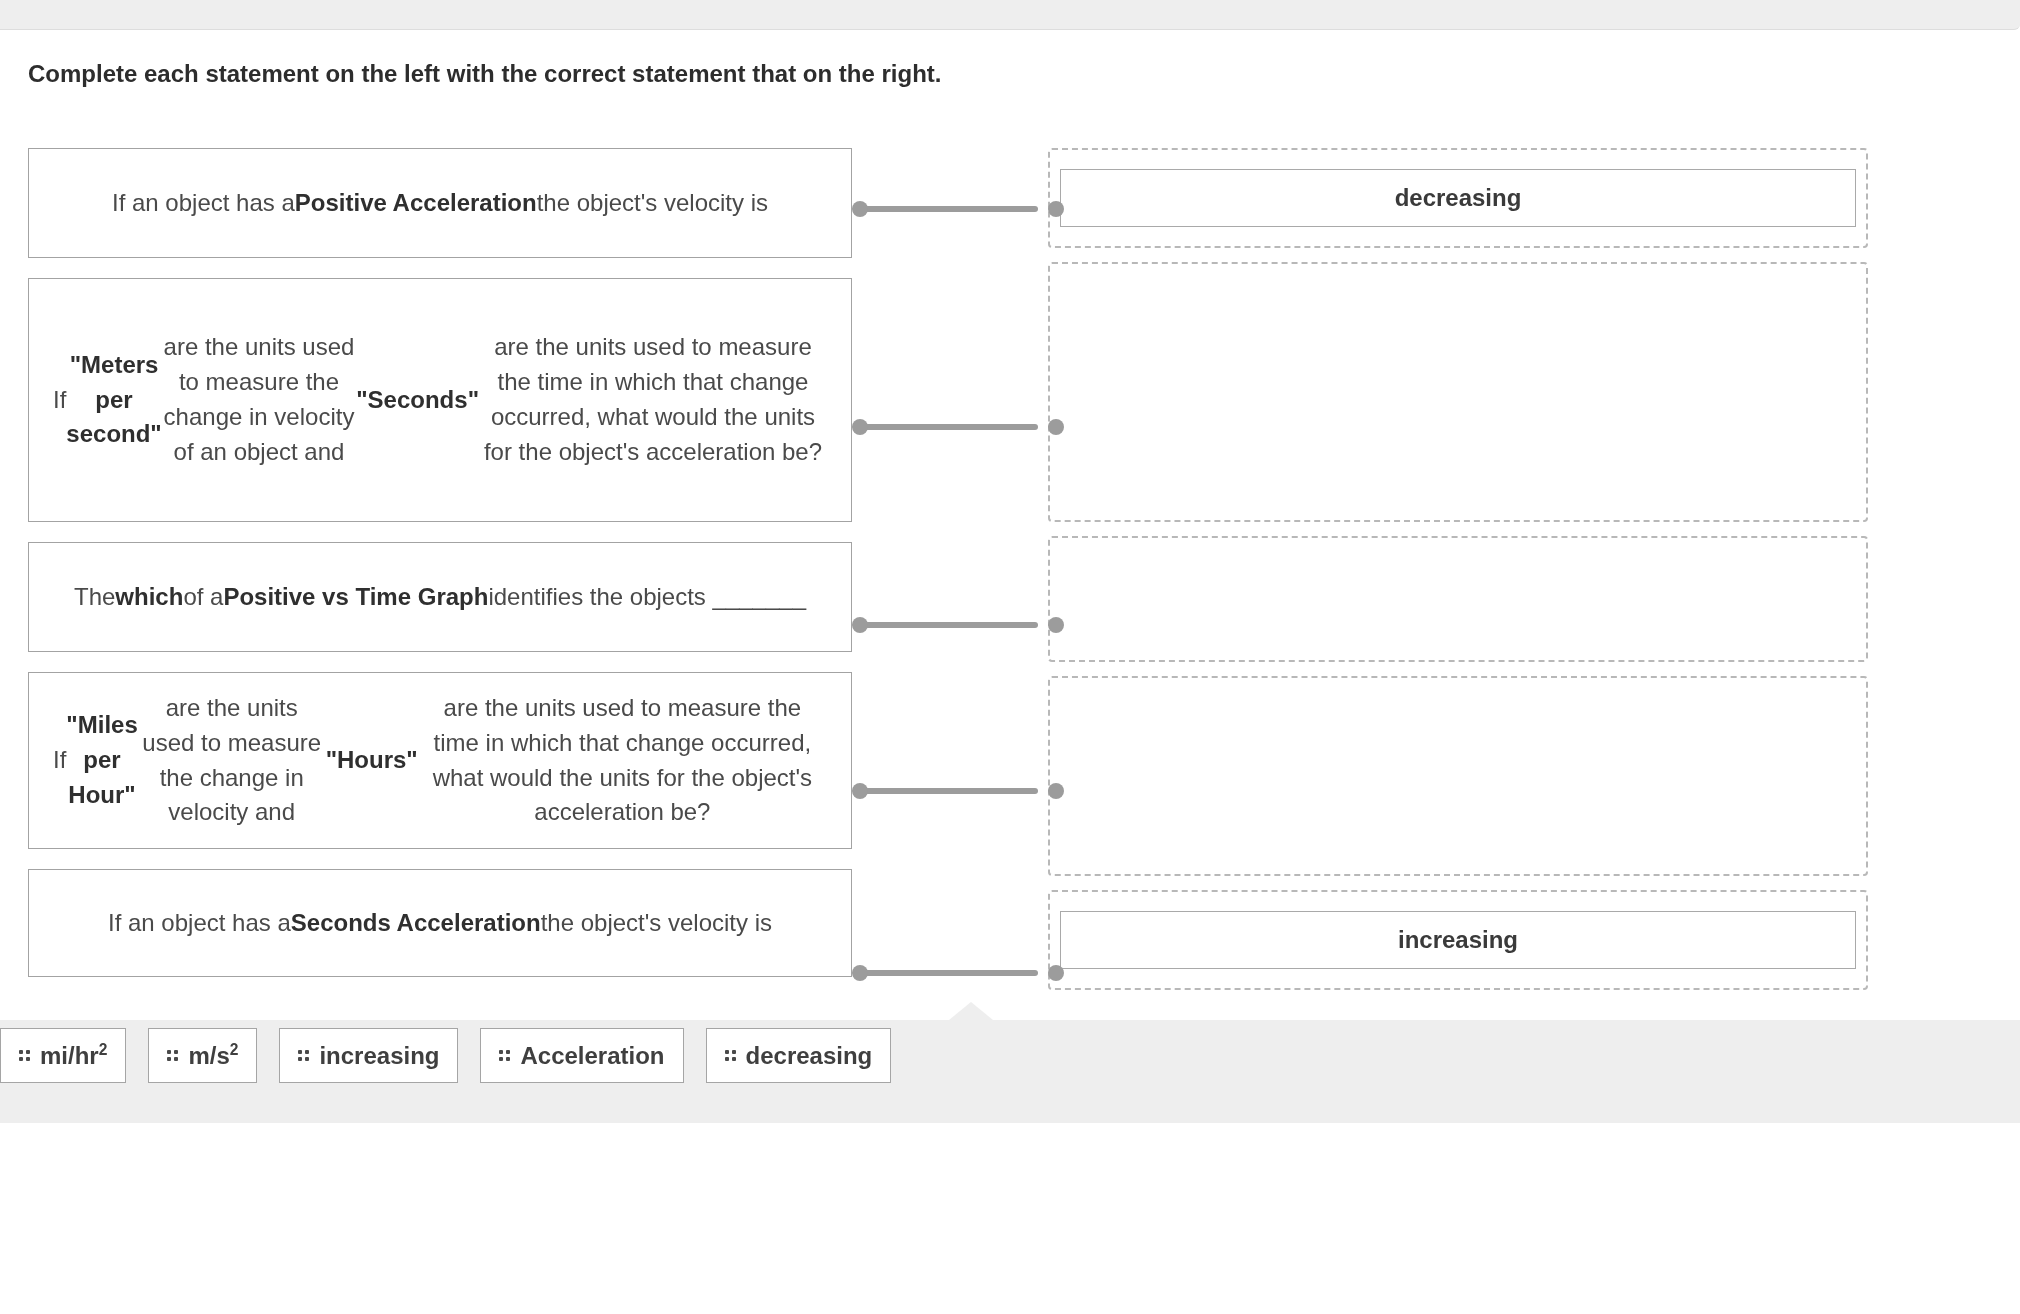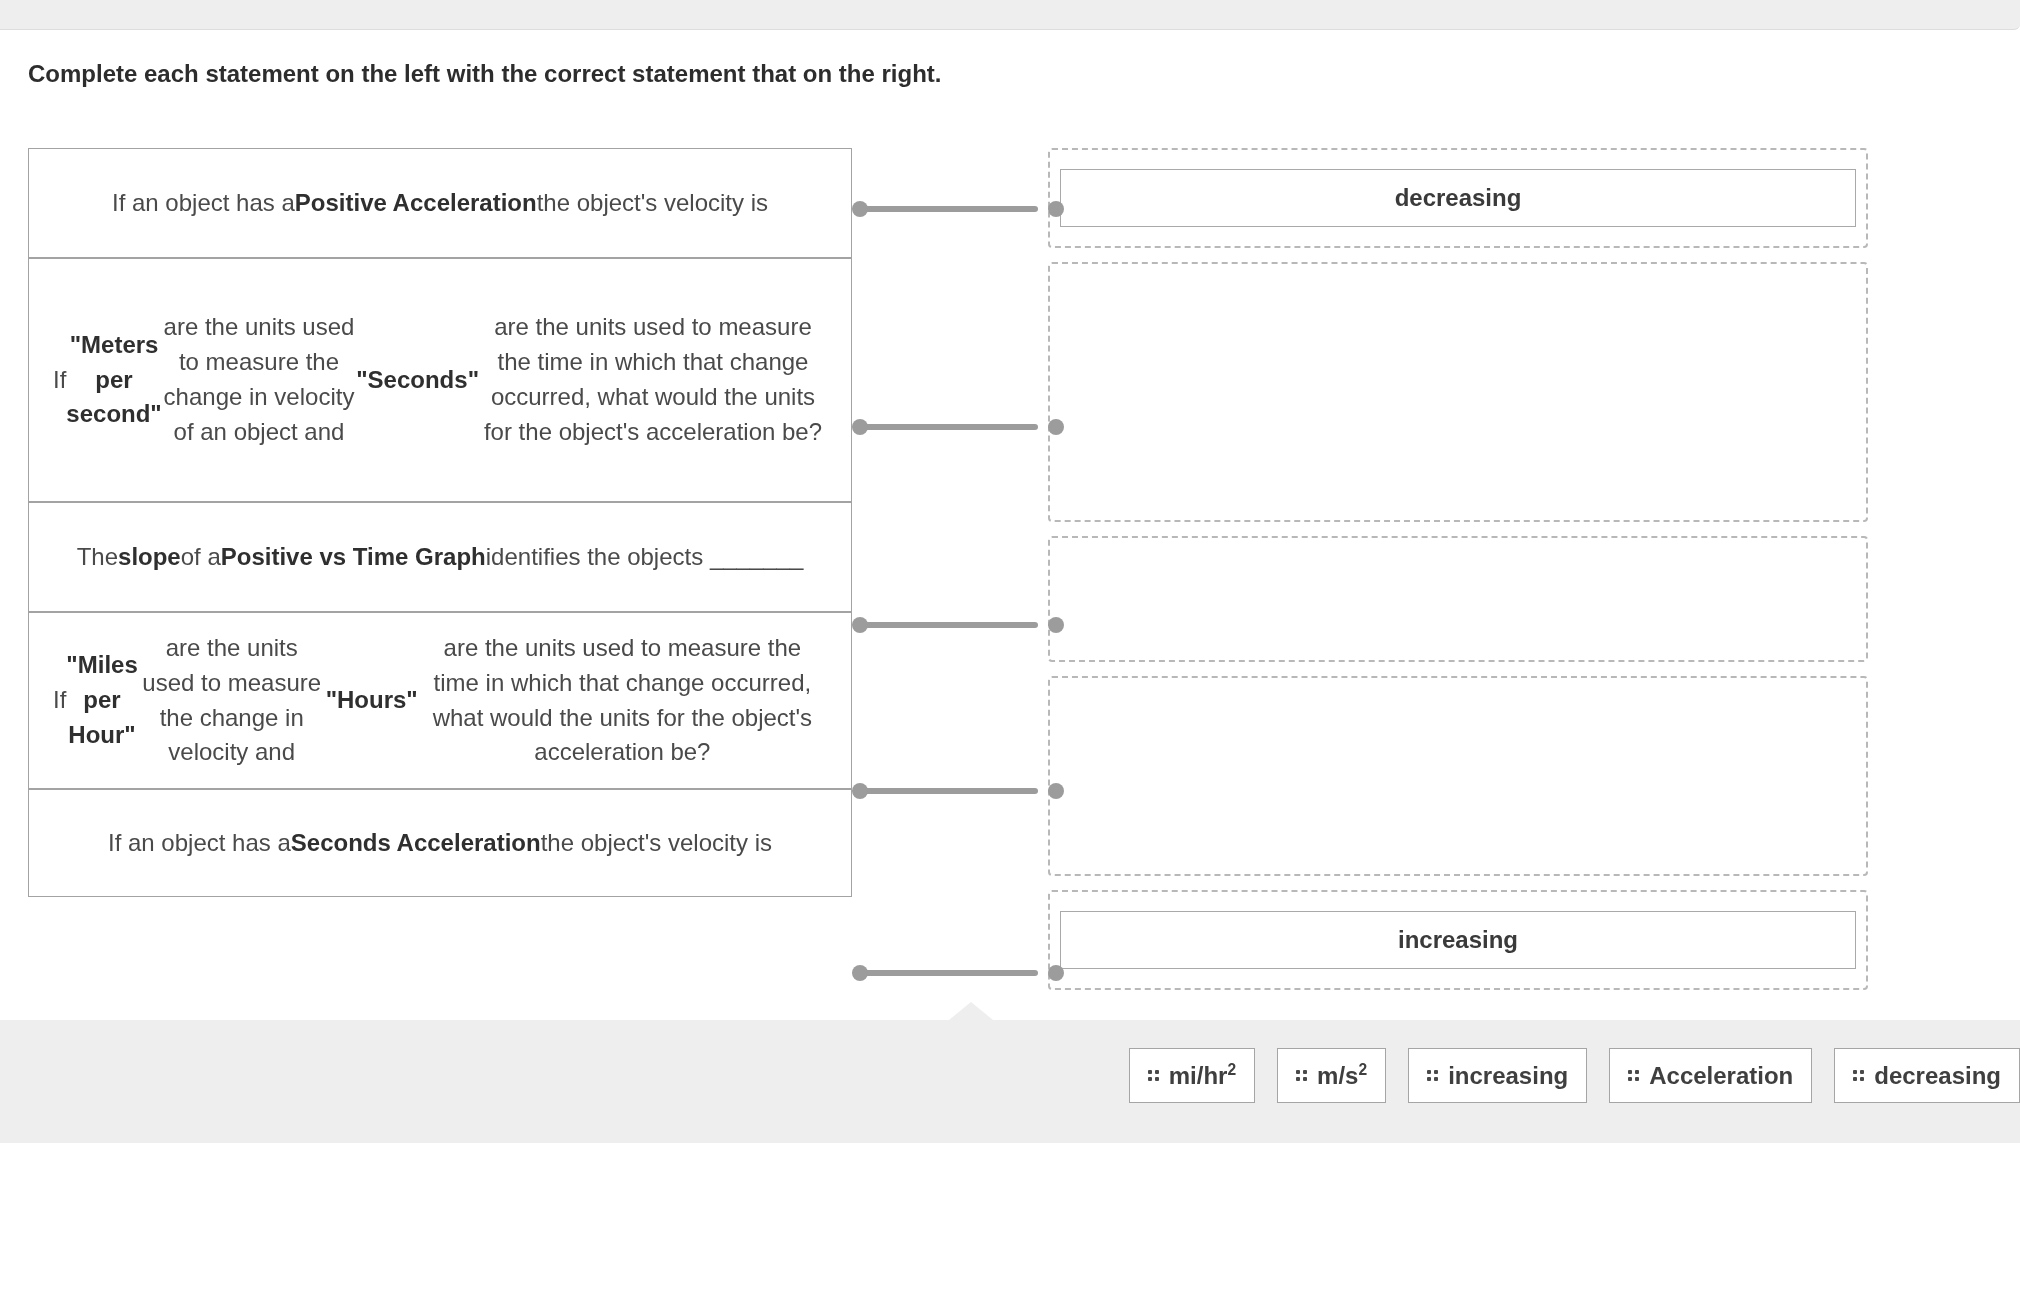--- a/index.html
+++ b/index.html
@@ -24,21 +24,21 @@
   margin-bottom: 60px;
 }
 .match-area {
   display: flex;
   gap: 0;
 }
 .left-col, .right-col {
   display: flex;
   flex-direction: column;
 }
-.left-col { width: 824px; }
+.left-col { width: 824px; gap: 20px; }
 .connector-col {
   width: 196px;
   position: relative;
 }
 .right-col { width: 820px; gap: 14px; }
 
 .prompt-card {
   border: 1.5px solid #a3a3a3;
   background: #fff;
   padding: 18px 24px;
@@ -98,24 +98,24 @@
   background: #9c9c9c;
   border-radius: 50%;
   transform: translate(-50%, -50%);
 }
 .connector .dot.left { left: 8px; }
 .connector .dot.right { right: -8px; transform: translate(50%, -50%); }
 
 .answer-bank {
   margin-top: 30px;
   background: #eeeeee;
-  padding: 28px 0 40px 0;
+  padding: 8px 0 40px 0;
   position: relative;
   display: flex;
-  justify-content: flex-end;
+  justify-content: flex-start;
   gap: 22px;
 }
 .answer-bank::before {
   content: "";
   position: absolute;
   top: -18px;
   left: 47%;
   width: 0; height: 0;
   border-left: 22px solid transparent;
   border-right: 22px solid transparent;
@@ -151,21 +151,21 @@
 
 <div class="top-bar"></div>
 
 <div class="content">
   <div class="instructions">Complete each statement on the left with the correct statement that on the right.</div>
 
   <div class="match-area">
     <div class="left-col" id="left-col">
         <div class="prompt-card" style="min-height: 110px;">If an object has a <b>Positive Acceleration</b> the object's velocity is</div>
         <div class="prompt-card" style="min-height: 244px;">If <b>"Meters per second"</b> are the units used to measure the change in velocity of an object and <b>"Seconds"</b> are the units used to measure the time in which that change occurred, what would the units for the object's acceleration be?</div>
-        <div class="prompt-card" style="min-height: 110px;">The <b>slope</b> of a <b>Positive vs Time Graph</b> identifies the objects _______</div>
+        <div class="prompt-card" style="min-height: 110px;">The <b>which</b> of a <b>Positive vs Time Graph</b> identifies the objects _______</div>
         <div class="prompt-card" style="min-height: 176px;">If <b>"Miles per Hour"</b> are the units used to measure the change in velocity and <b>"Hours"</b> are the units used to measure the time in which that change occurred, what would the units for the object's acceleration be?</div>
         <div class="prompt-card" style="min-height: 108px;">If an object has a <b>Seconds Acceleration</b> the object's velocity is</div>
       </div>
     <div class="connector-col" id="connector-col">
         <div class="connector" style="top: 56px;">
           <div class="bar"></div>
           <div class="dot left"></div>
           <div class="dot right"></div>
         </div>
         <div class="connector" style="top: 274px;">

